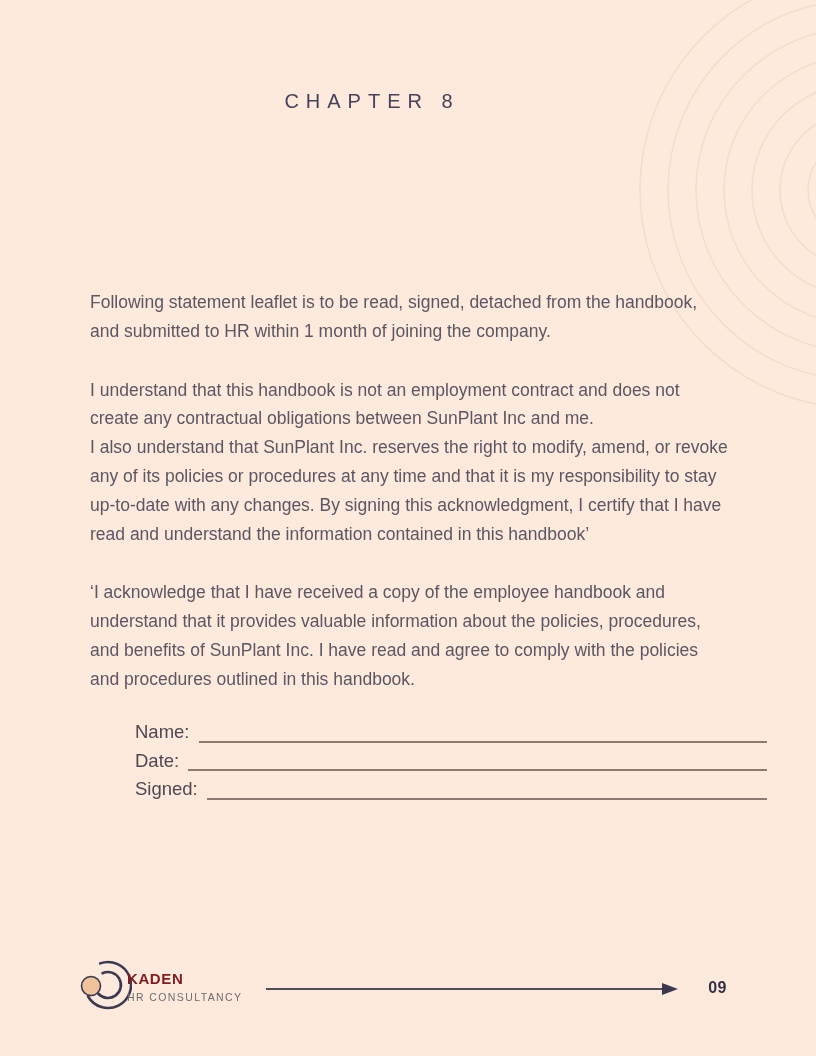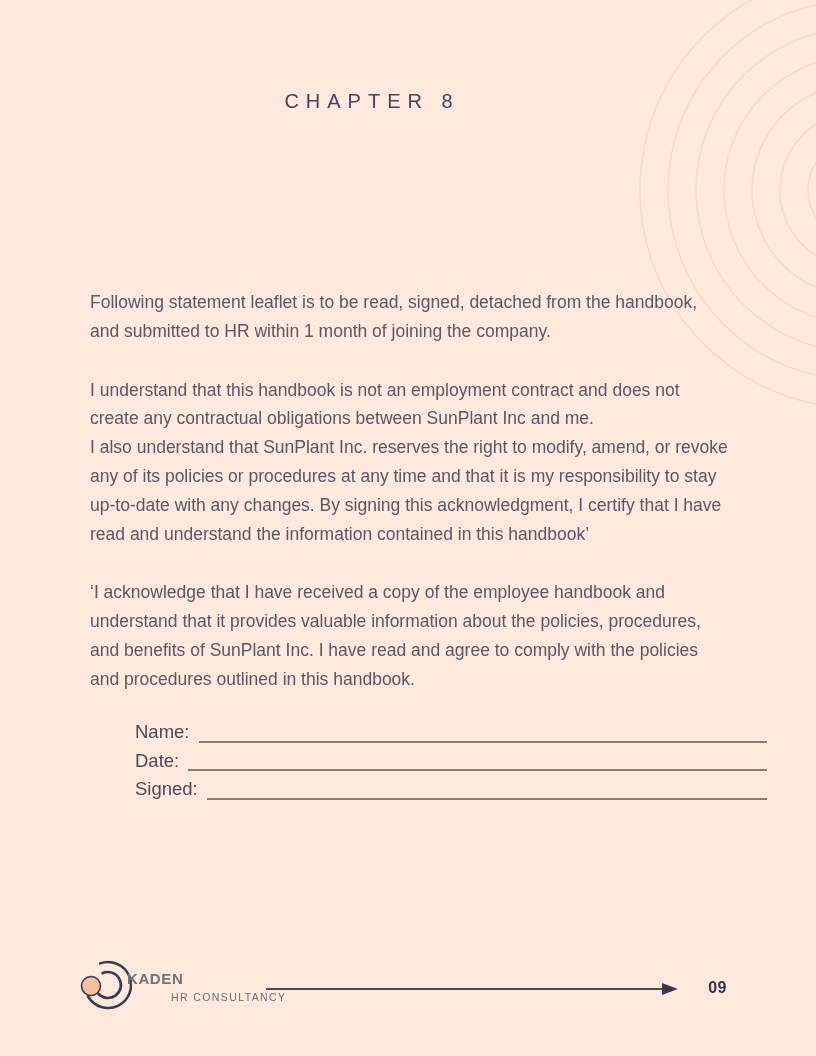--- a/index.html
+++ b/index.html
@@ -44,24 +44,24 @@
   .sig-line{
     flex:1;margin-left:9px;margin-bottom:4px;
     border-bottom:2px solid #8c7b73;
   }
 
   
   .footer{position:absolute;left:0;top:950px;width:816px;height:70px;}
   .logo-mark{position:absolute;left:80px;top:7px;}
   .brand{position:absolute;left:127px;top:20px;}
   .brand-name{
-    font-size:15px;font-weight:700;color:#737373;letter-spacing:0.6px;
+    font-size:15px;font-weight:700;color:#7f1d1d;letter-spacing:0.6px;
   }
   .brand-tagline{
-    margin-top:4px;font-size:10.5px;color:#6f6a72;letter-spacing:1.4px;margin-left:44px;
+    margin-top:4px;font-size:10.5px;color:#6f6a72;letter-spacing:1.4px;
   }
   .footer-arrow{position:absolute;left:266px;top:32px;}
   .page-number{
     position:absolute;right:89px;top:29px;
     font-size:16px;font-weight:700;color:#333145;letter-spacing:0.5px;
   }
 </style>
 </head>
 <body>
 

